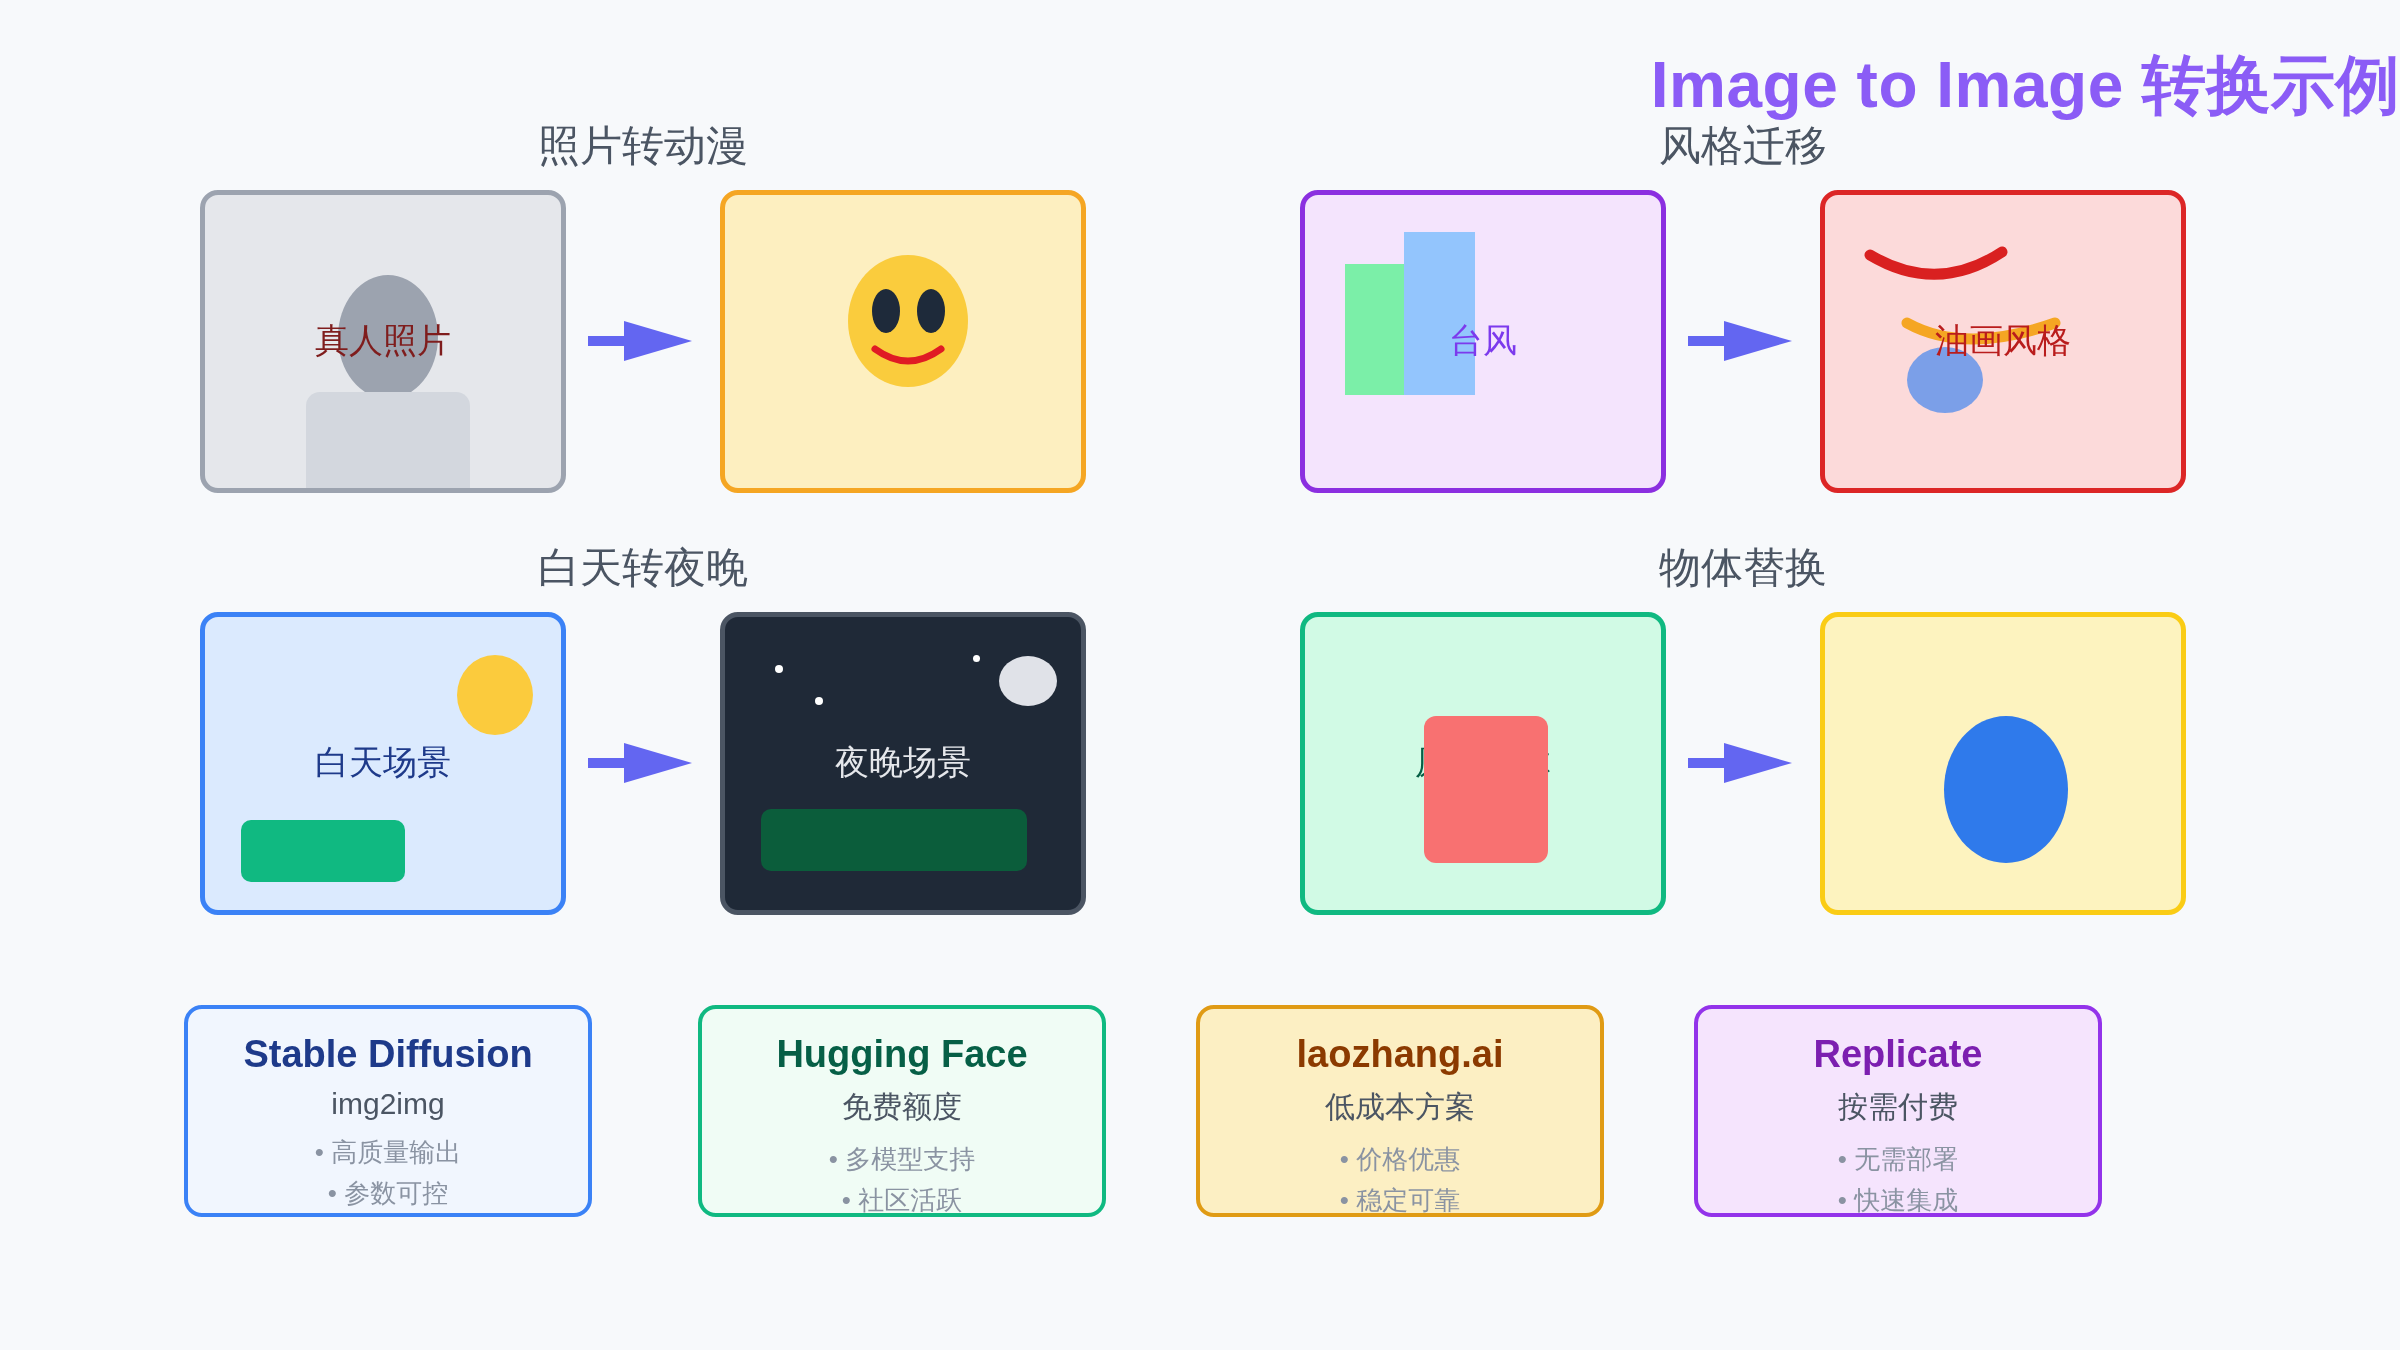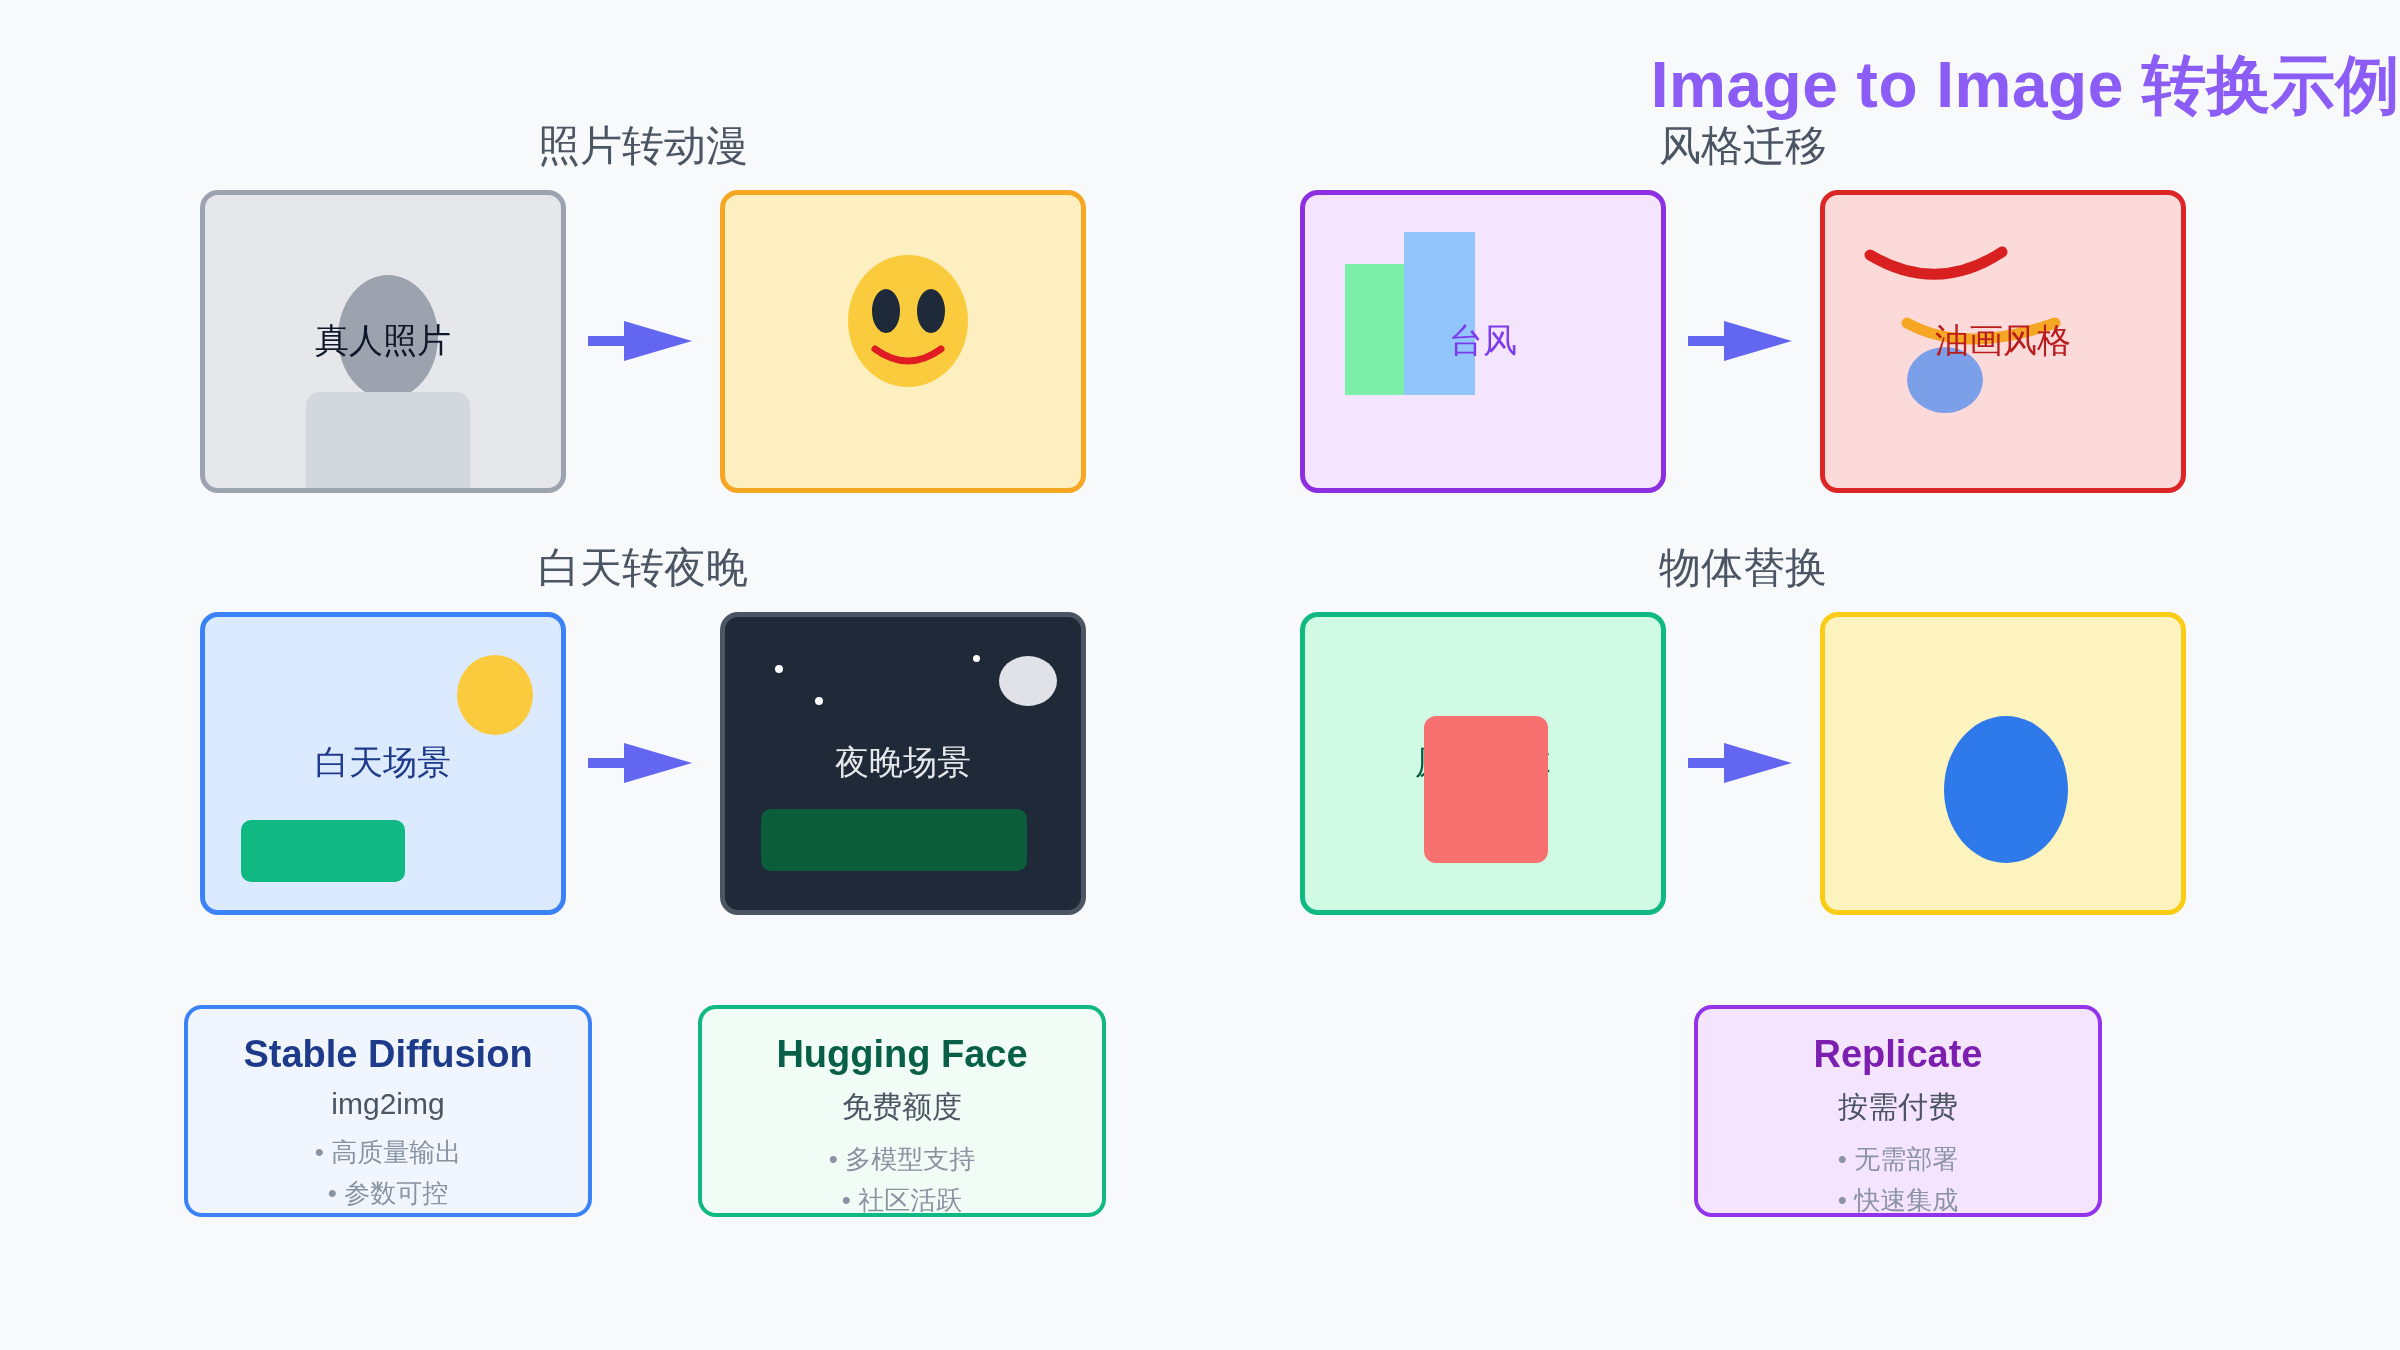--- a/index.html
+++ b/index.html
@@ -78,21 +78,21 @@
 
   <div class="main-title">Image to Image 转换示例</div>
 
   <div class="group" style="left:200px;top:118px;width:886px;height:390px;">
     <div class="group-title">照片转动漫</div>
     <div class="pair">
 
       <div class="card" style="background:#E5E7EB;border-color:#9CA3AF;">
         <div class="sh" style="left:133px;top:80px;width:100px;height:124px;background:#9CA3AF;border-radius:50%;"></div>
         <div class="sh" style="left:101px;top:197px;width:164px;height:130px;background:#D3D7DE;border-radius:14px;"></div>
-        <div class="card-label" style="color:#0f172a;">真人照片</div>
+        <div class="card-label" style="color:#7f1d1d;">真人照片</div>
       </div>
 
       <div class="arrow">
         <svg width="110" height="56" viewBox="0 0 110 56">
           <rect x="0" y="23" width="62" height="10" fill="#6366F1"></rect>
           <polygon points="36,8 104,28 36,48" fill="#6366F1"></polygon>
         </svg>
       </div>
 
       <div class="card" style="background:#FDEFC0;border-color:#F5A623;">
@@ -194,20 +194,26 @@
     <div class="svc-feat second">• 参数可控</div>
   </div>
 
   <div class="svc" style="left:698px;top:1005px;background:#F0FCF5;border-color:#10B981;">
     <div class="svc-name" style="color:#065F46;">Hugging Face</div>
     <div class="svc-sub">免费额度</div>
     <div class="svc-feat">• 多模型支持</div>
     <div class="svc-feat second">• 社区活跃</div>
   </div>
 
+  <div class="svc" style="left:1196px;top:1005px;background:#FCEFC3;border-color:#E09B14;">
+    <div class="svc-name" style="color:#8B3A00;">laozhang.ai</div>
+    <div class="svc-sub">低成本方案</div>
+    <div class="svc-feat">• 价格优惠</div>
+    <div class="svc-feat second">• 稳定可靠</div>
+  </div>
 
   <div class="svc" style="left:1694px;top:1005px;background:#F5E4FD;border-color:#9333EA;">
     <div class="svc-name" style="color:#7C1FB0;">Replicate</div>
     <div class="svc-sub">按需付费</div>
     <div class="svc-feat">• 无需部署</div>
     <div class="svc-feat second">• 快速集成</div>
   </div>
 
 </div>
 

